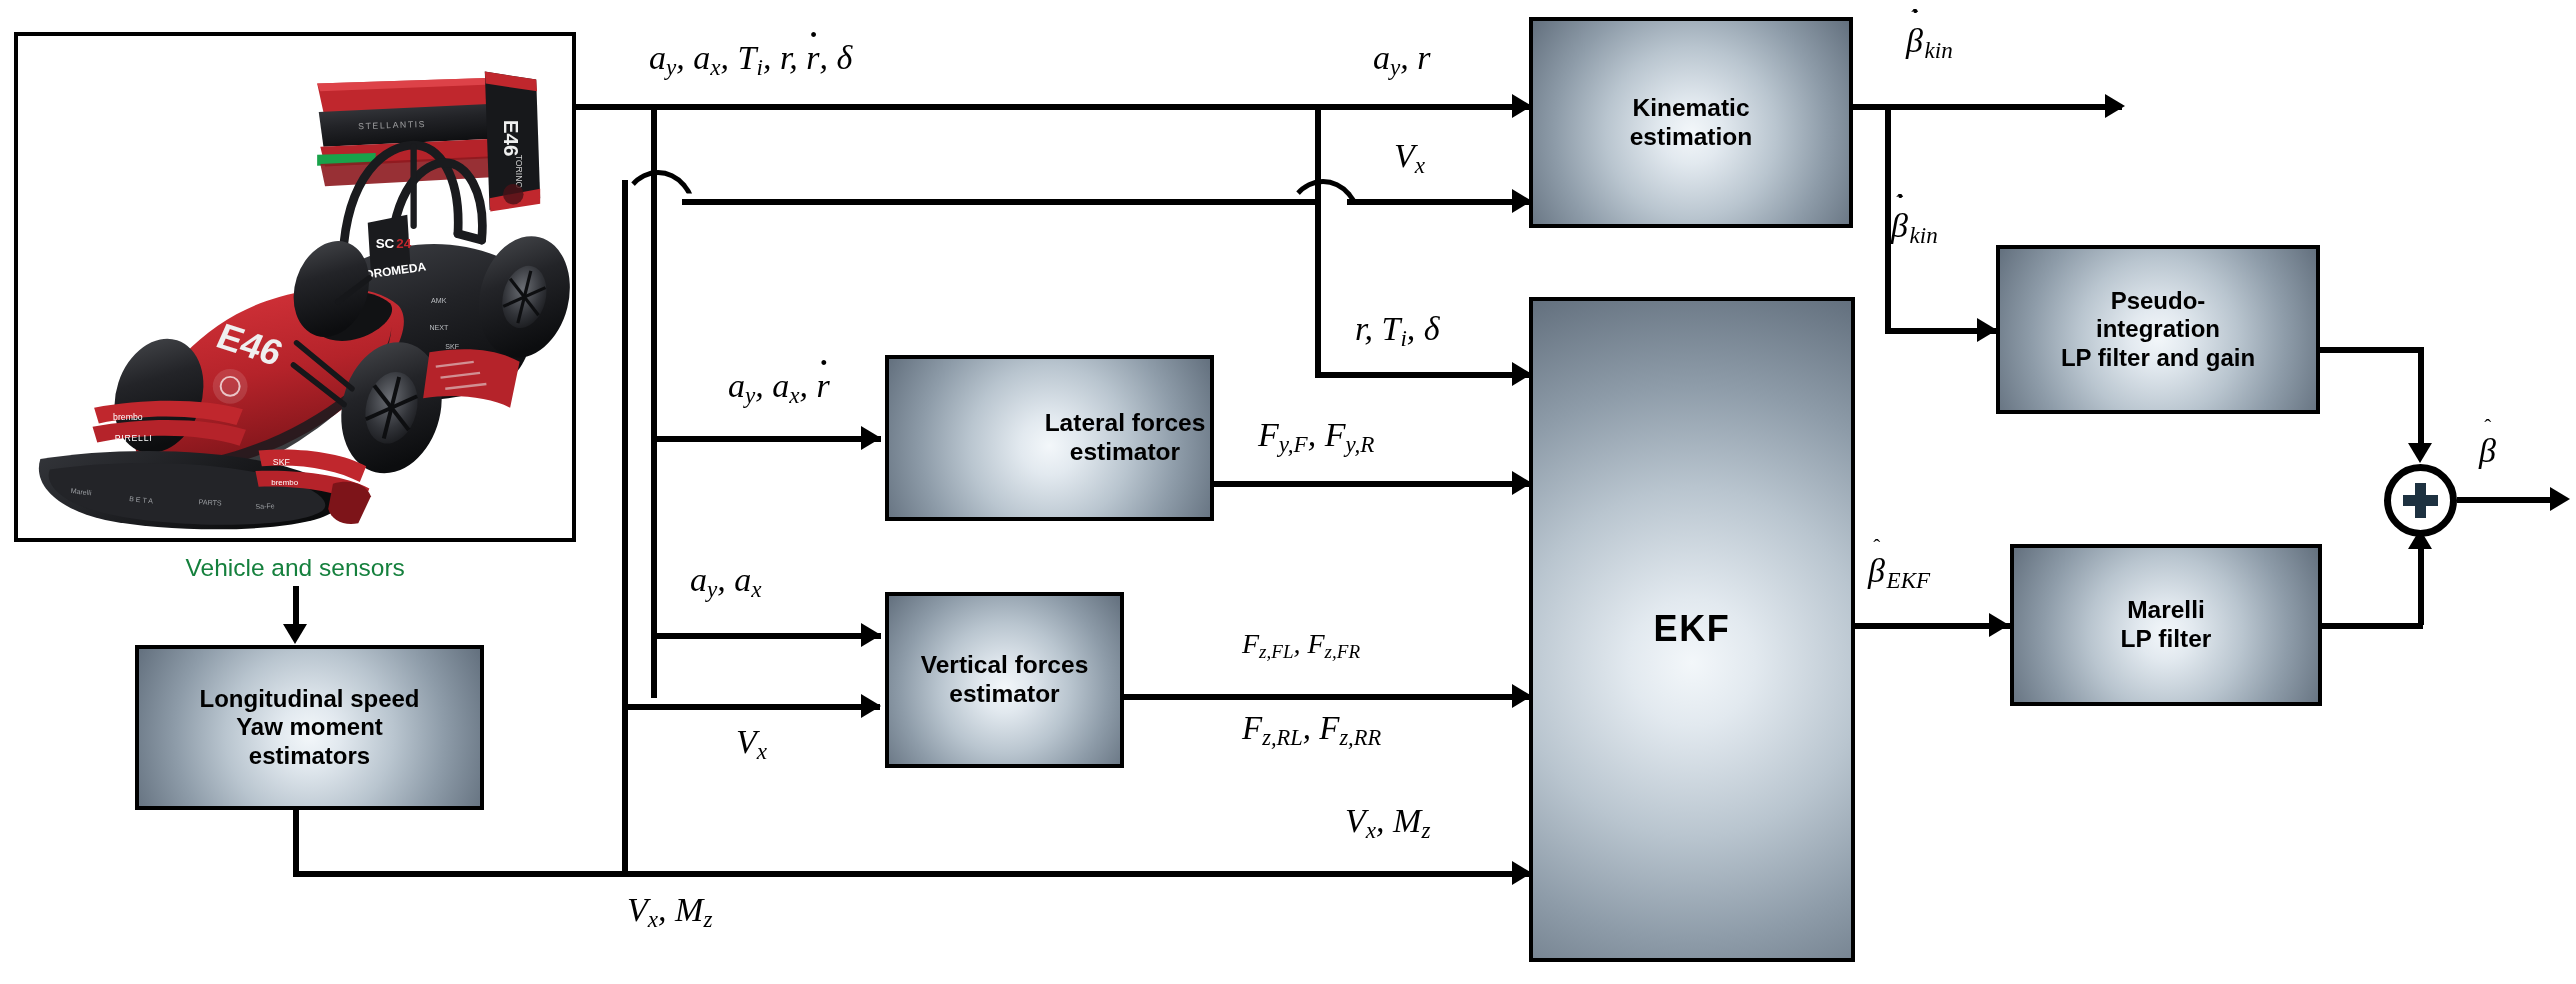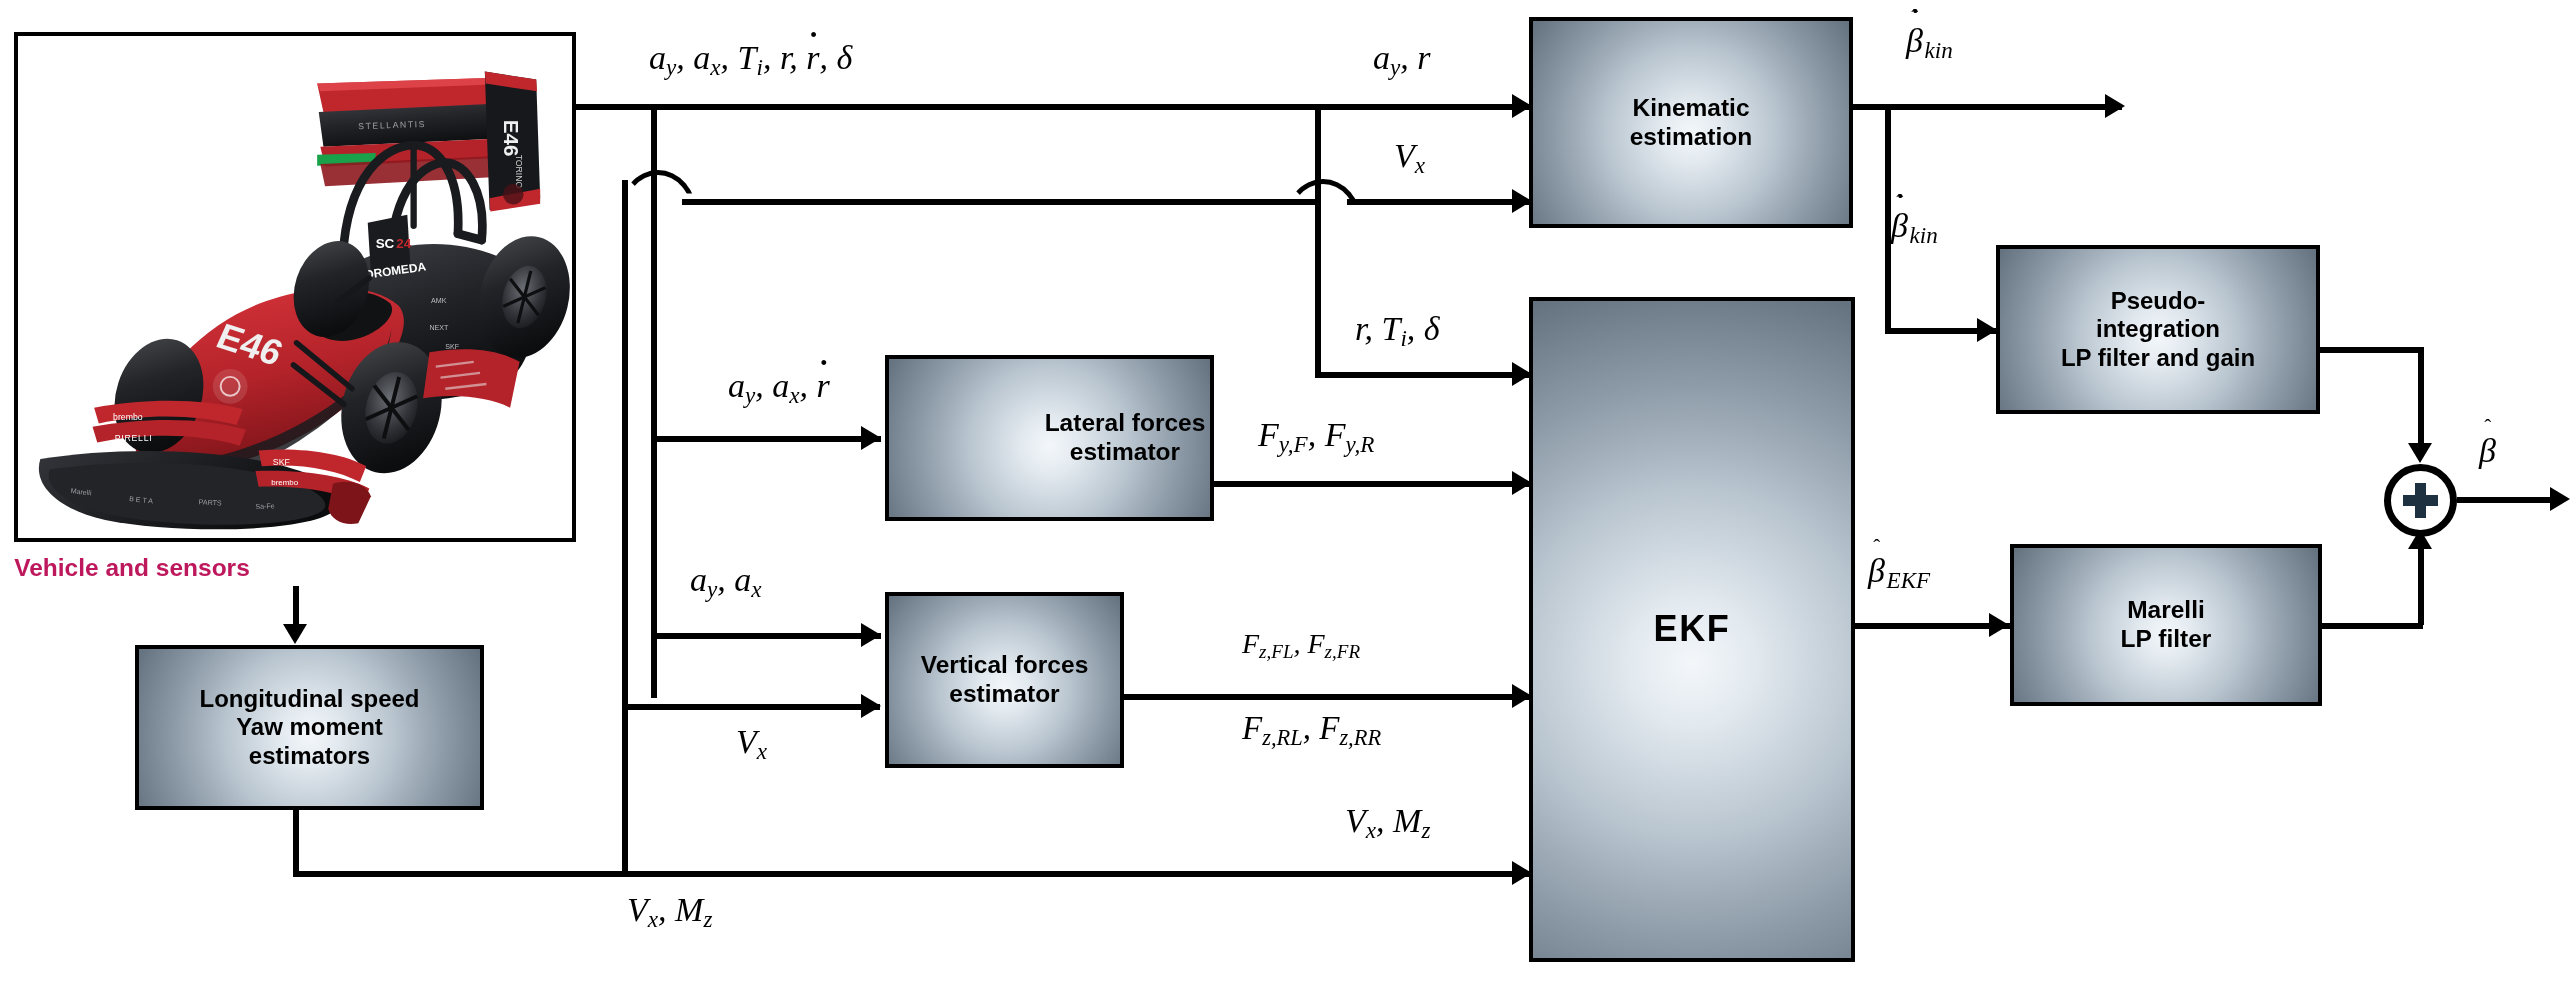--- a/index.html
+++ b/index.html
@@ -25,22 +25,23 @@
   .frame{
     position:absolute;
     border:4px solid #000;
     box-sizing:border-box;
     background:#ffffff;
     overflow:hidden;
   }
   .caption{
     position:absolute;
     font-family:"Liberation Sans", sans-serif;
-    font-weight:bold;
-    color:#be185d;
+    font-weight:normal;
+    color:#15803d;
+    text-align:center;
     white-space:nowrap;
   }
 
   
   .h{position:absolute;height:5.5px;background:#000;}
   .v{position:absolute;width:5.5px;background:#000;}
 
   
   .ar-r{position:absolute;width:0;height:0;border-top:12.7px solid transparent;border-bottom:12.7px solid transparent;border-left:20.6px solid #000;}
   .ar-d{position:absolute;width:0;height:0;border-left:12.7px solid transparent;border-right:12.7px solid transparent;border-top:20.6px solid #000;}

